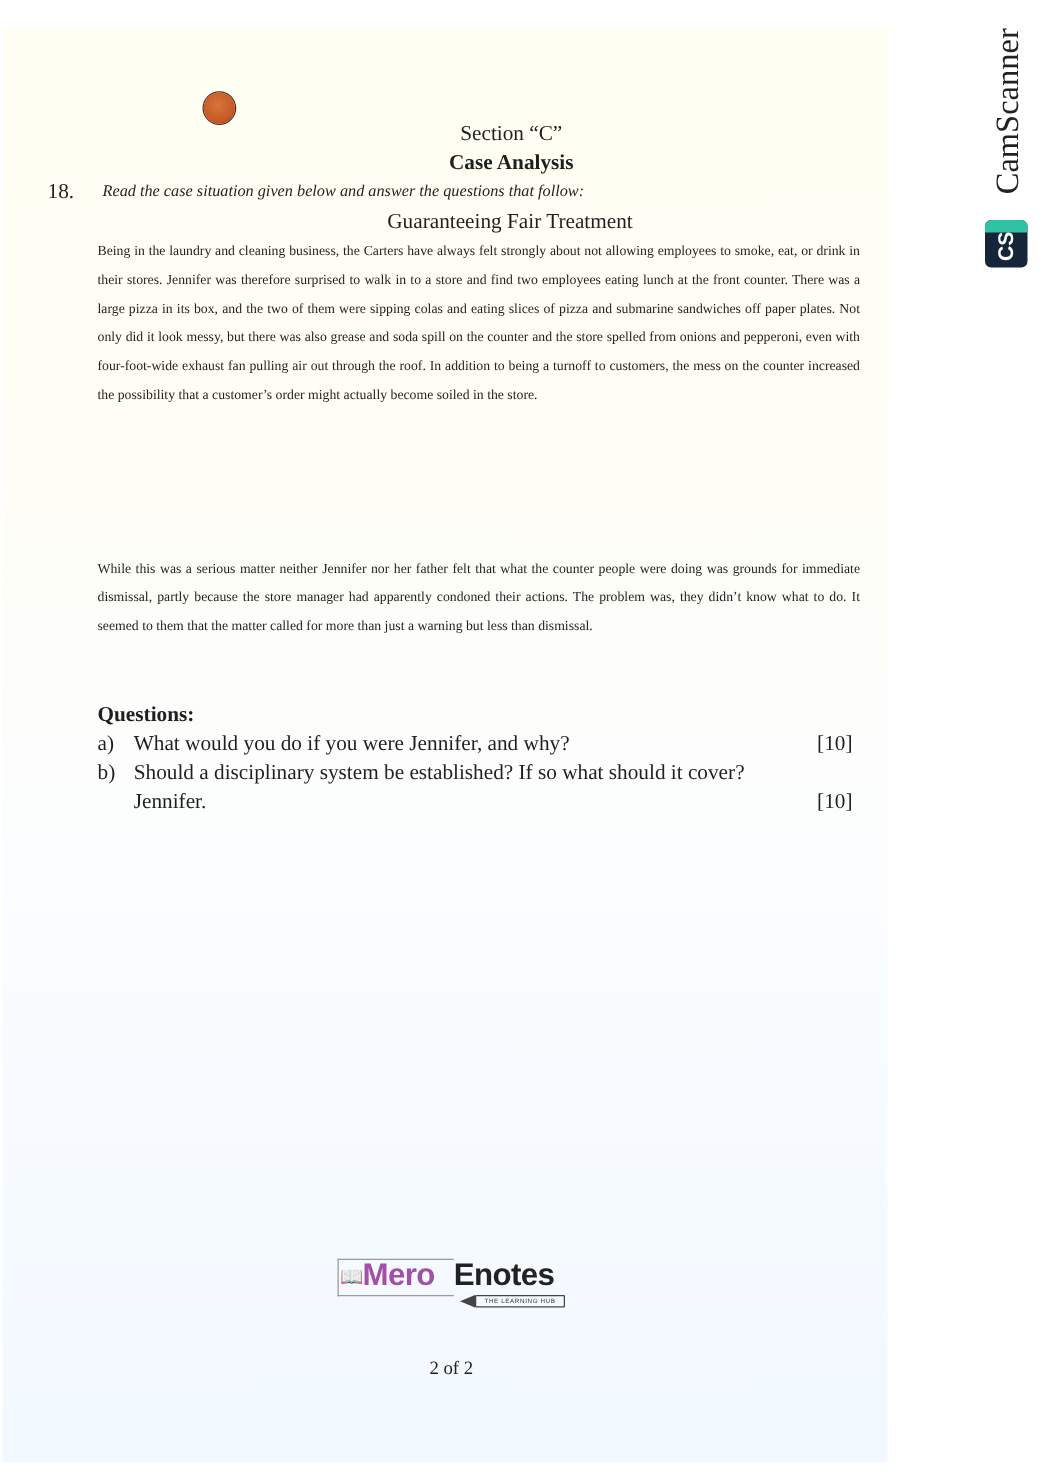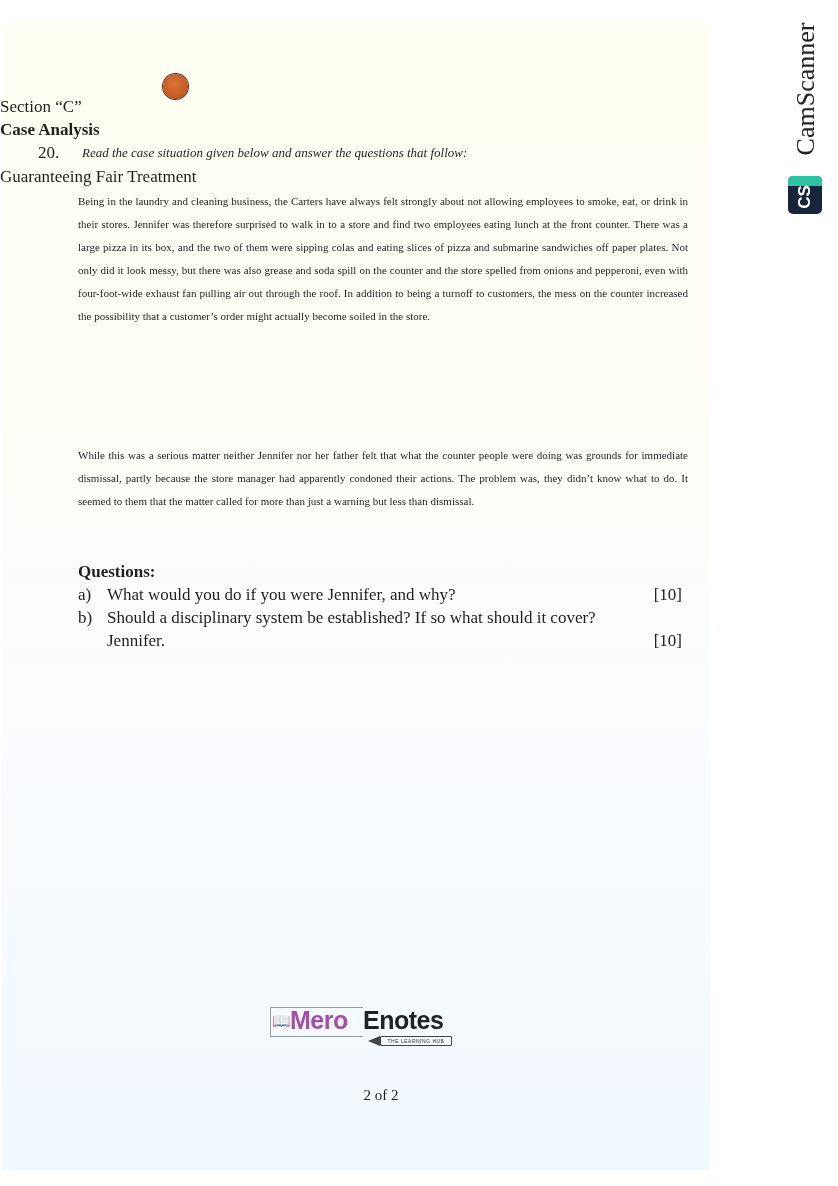--- a/index.html
+++ b/index.html
@@ -30,23 +30,24 @@
       width: 25px;
       height: 25px;
       border-radius: 50%;
       background: radial-gradient(circle at 45% 40%, #d8743a 0%, #c65a24 65%, #7a2f10 100%);
       box-shadow: 0 0 0 1px #5a2a12;
     }
     .center {
       position: absolute;
       left: 0;
       width: 770px;
-      text-align: left;
+      text-align: center;
       font-size: 17px;
       line-height: 21px;
+      padding-left: 24px;
     }
     #section-title { top: 96px; }
     #case-title { top: 119px; font-weight: bold; }
     #case-name { top: 166px; left: 0; width: 768px; }
     .q-num {
       position: absolute;
       left: 38px;
       top: 142px;
       font-size: 17px;
       line-height: 21px;
@@ -237,34 +238,33 @@
       border-right: 12px solid #444;
     }
     .page-num {
       position: absolute;
       left: 0;
       top: 1086px;
       width: 722px;
       text-align: center;
       font-size: 15px;
       line-height: 18px;
-      padding-left: 20px;
     }
   </style>
 </head>
 <body>
 
 <div class="paper"></div>
 
 <div class="dot"></div>
 
 <div class="center" id="section-title">Section “C”</div>
 <div class="center" id="case-title">Case Analysis</div>
 
-<div class="q-num">20.</div>
+<div class="q-num">18.</div>
 <div class="instruction">Read the case situation given below and answer the questions that follow:</div>
 
 <div class="center" id="case-name">Guaranteeing Fair Treatment</div>
 
 <div class="body-text" id="para1">Being in the laundry and cleaning business, the Carters have always felt strongly about not allowing employees to smoke, eat, or drink in their stores. Jennifer was therefore surprised to walk in to a store and find two employees eating lunch at the front counter. There was a large pizza in its box, and the two of them were sipping colas and eating slices of pizza and submarine sandwiches off paper plates. Not only did it look messy, but there was also grease and soda spill on the counter and the store spelled from onions and pepperoni, even with four-foot-wide exhaust fan pulling air out through the roof. In addition to being a turnoff to customers, the mess on the counter increased the possibility that a customer’s order might actually become soiled in the store.</div>
 <div class="body-text" id="para2">While this was a serious matter neither Jennifer nor her father felt that what the counter people were doing was grounds for immediate dismissal, partly because the store manager had apparently condoned their actions. The problem was, they didn’t know what to do. It seemed to them that the matter called for more than just a warning but less than dismissal.</div>
 
 <div class="questions-heading">Questions:</div>
 
 <div class="question" id="question-a">

